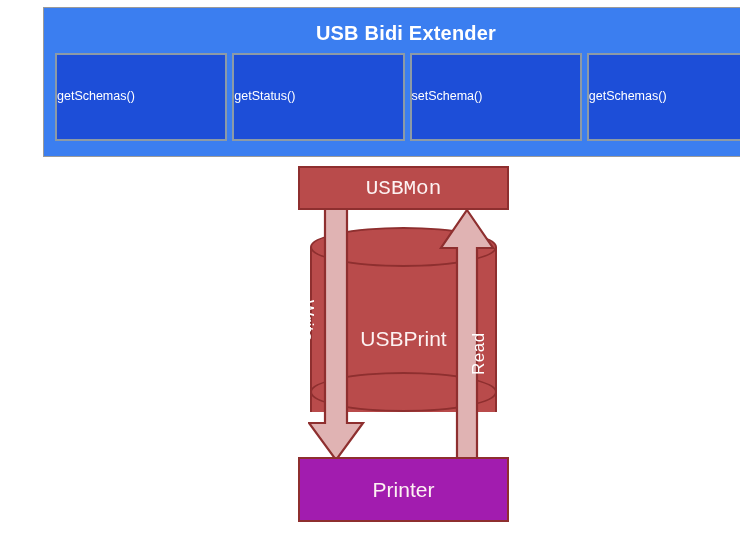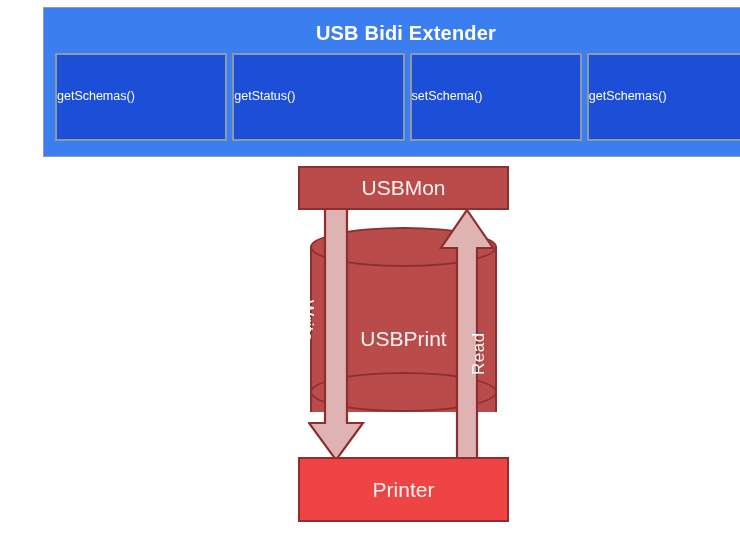--- a/index.html
+++ b/index.html
@@ -75,30 +75,31 @@
     height: 44px;
     background: #b94b4b;
     border: 2px solid #8e2f2f;
     box-sizing: border-box;
     display: flex;
     align-items: center;
     justify-content: center;
     color: #fdf2f2;
     font-size: 21px;
     z-index: 6;
+    font-family: Liberation Mono, monospace;
   }
 
   
   .printer-box {
     position: absolute;
     left: 262px;
     top: 457px;
     width: 211px;
     height: 65px;
-    background: #ef4444;
+    background: #a21caf;
     border: 2px solid #8e2f2f;
     box-sizing: border-box;
     display: flex;
     align-items: center;
     justify-content: center;
     color: #fdf2f2;
     font-size: 21px;
     z-index: 6;
   }
 

